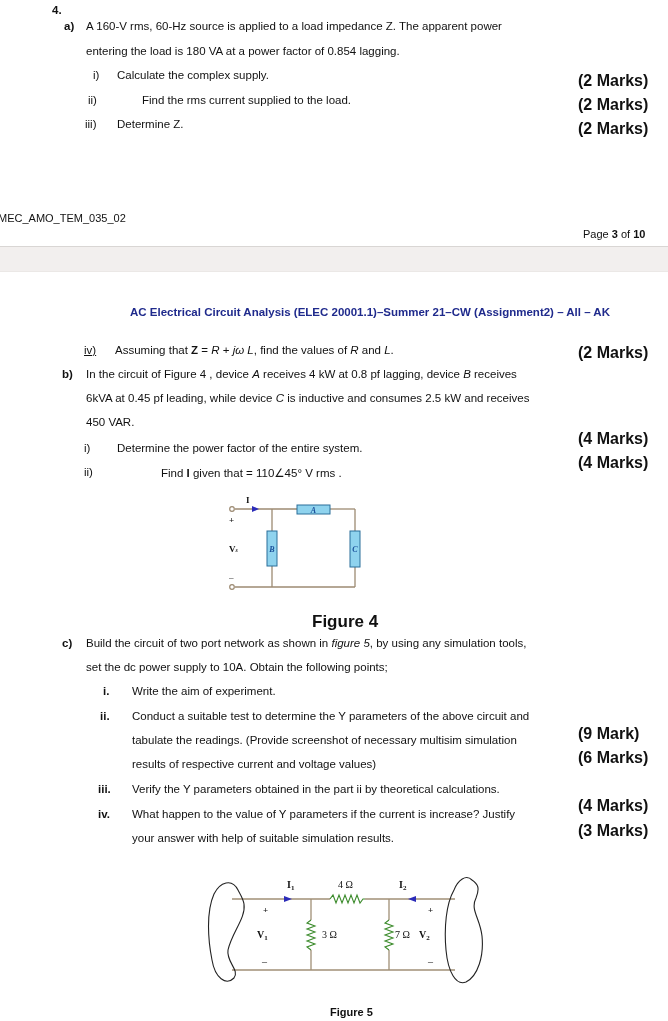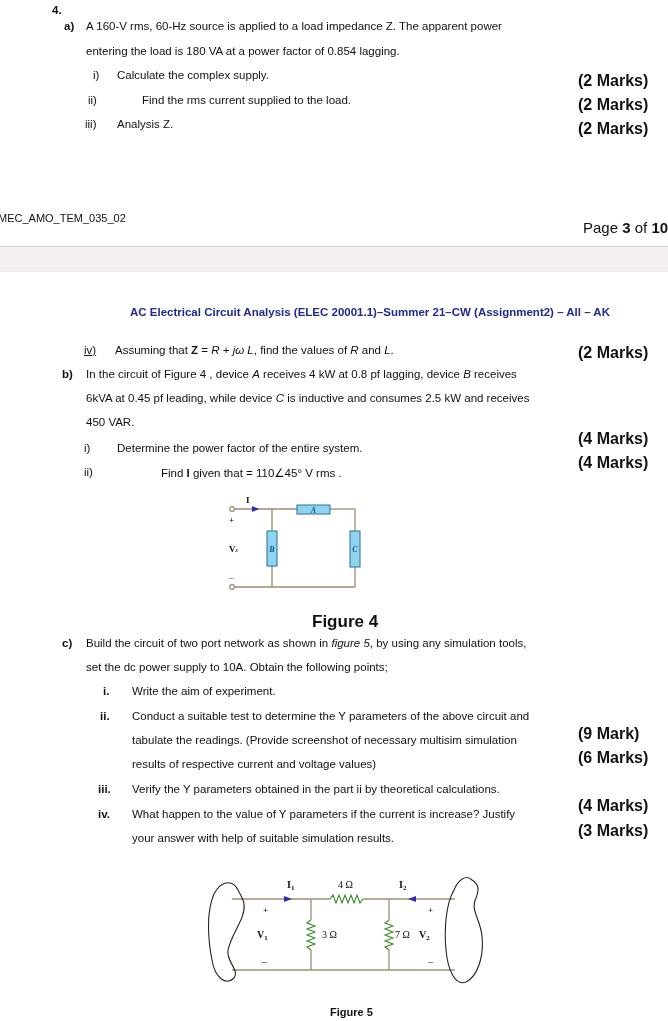--- a/index.html
+++ b/index.html
@@ -33,25 +33,25 @@
 
 <div class="abs" style="left:93px; top:69px;">i)</div>
 <div class="abs" style="left:117px; top:69px;">Calculate the complex supply.</div>
 <div class="abs marks" style="left:578px; top:72px;">(2 Marks)</div>
 
 <div class="abs" style="left:88px; top:94px;">ii)</div>
 <div class="abs" style="left:117px; top:94px;margin-left:25px;">Find the rms current supplied to the load.</div>
 <div class="abs marks" style="left:578px; top:96px;">(2 Marks)</div>
 
 <div class="abs" style="left:85px; top:118px;">iii)</div>
-<div class="abs" style="left:117px; top:118px;">Analysis Z.</div>
+<div class="abs" style="left:117px; top:118px;">Determine Z.</div>
 <div class="abs marks" style="left:578px; top:120px;">(2 Marks)</div>
 
 <div class="abs" style="left:-2px; top:212px; font-size:11px;">MEC_AMO_TEM_035_02</div>
-<div class="abs" style="left:583px; top:219px; font-size:15px;"><span>Page </span><span class="b">3</span><span> of </span><span class="b">10</span></div>
+<div class="abs" style="left:583px; top:228px; font-size:11px;"><span>Page </span><span class="b">3</span><span> of </span><span class="b">10</span></div>
 
 <div class="sep"></div>
 
 <div class="abs title" style="left:130px; top:306px;">AC Electrical Circuit Analysis (ELEC 20001.1)–Summer 21–CW (Assignment2) – All – AK</div>
 
 <div class="abs" style="left:84px; top:344px;text-decoration:underline;">iv)</div>
 <div class="abs" style="left:115px; top:344px;"><span>Assuming that </span><span class="b">Z</span><span> = </span><span class="i">R</span><span> + </span><span class="i">jω</span><span class="i"> L</span><span>, find the values of </span><span class="i">R</span><span> and </span><span class="i">L</span><span>.</span></div>
 <div class="abs marks" style="left:578px; top:344px;">(2 Marks)</div>
 
 <div class="abs b" style="left:62px; top:368px;">b)</div>

